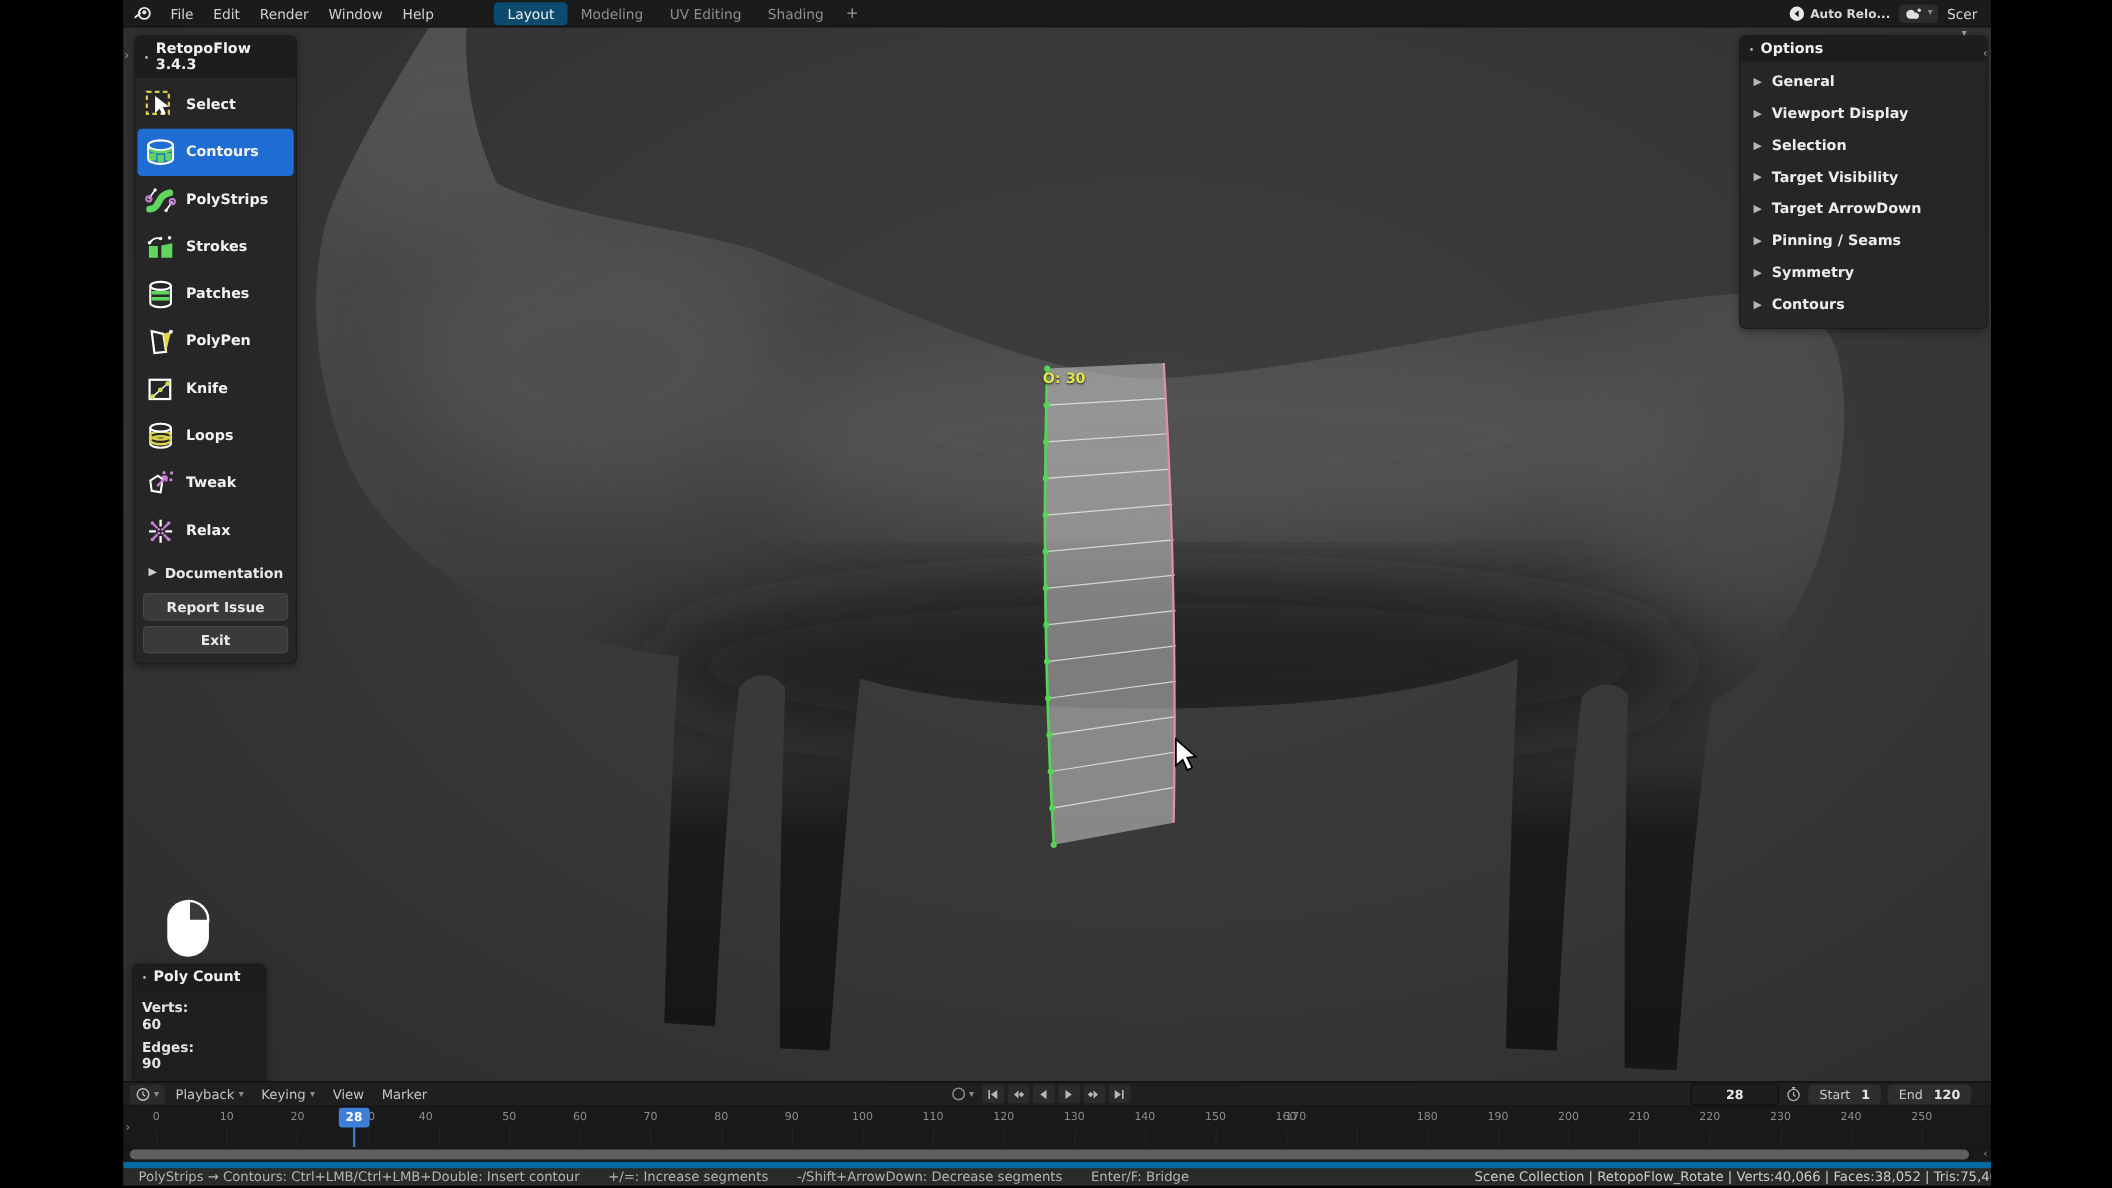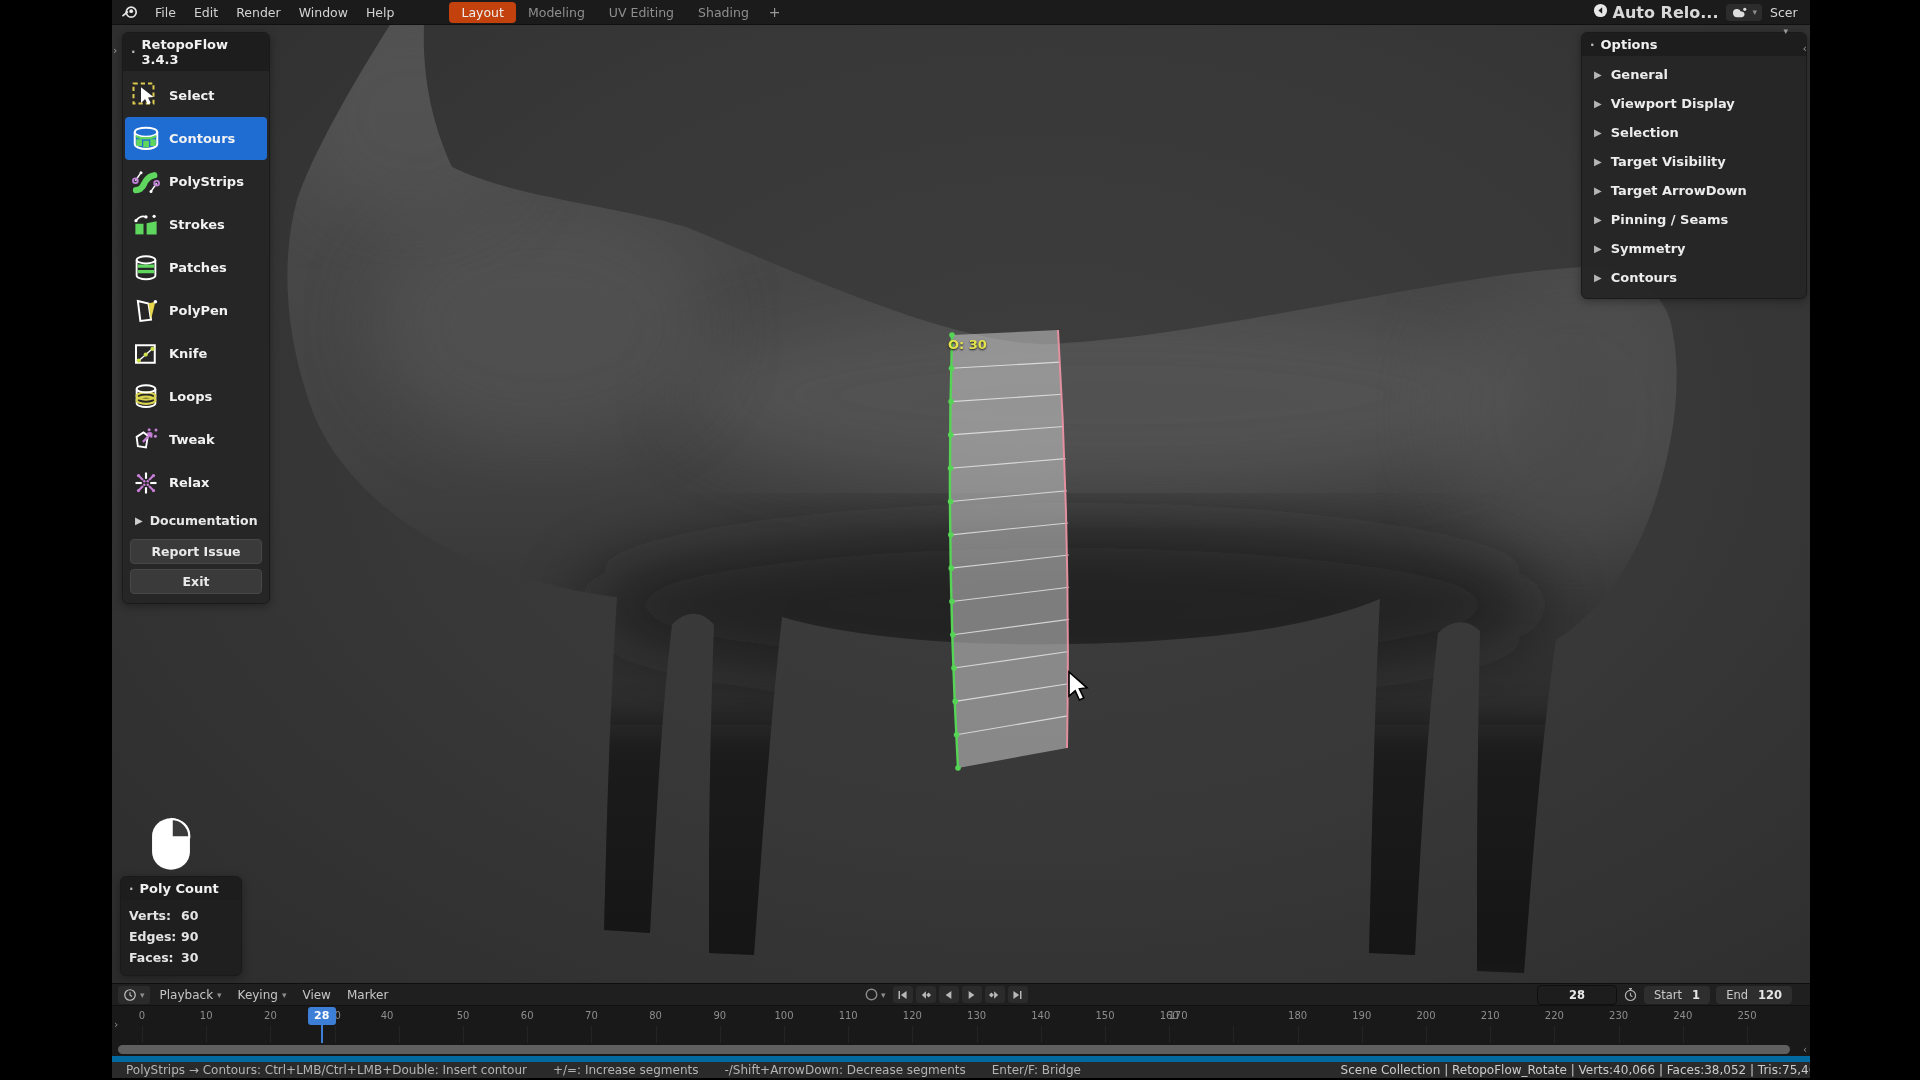--- a/index.html
+++ b/index.html
@@ -9,24 +9,24 @@
             display:flex; flex-direction:column; background:#161616; overflow:hidden; }
 
   
   .menubar { height:25px; background:#1b1b1b; display:flex; align-items:center;
              padding:0 10px 0 8px; border-bottom:1px solid #101010; flex:0 0 auto; }
   .logo { width:20px; height:20px; display:flex; align-items:center; justify-content:center; margin-right:6px; }
   .menus { display:flex; align-items:center;justify-content:flex-end; }
   .menu-item { color:#d2d2d2; font-size:12.5px; padding:3px 9px; border-radius:3px; cursor:default; }
   .tabs { display:flex; align-items:center; margin-left:46px; }
   .tab { color:#8f8f8f; font-size:12.5px; padding:3px 12px; border-radius:4px; }
-  .tab.active { background:#c2410c; color:#efefef; }
+  .tab.active { background:#0c4a6e; color:#efefef; }
   .tab-add { color:#9a9a9a; font-size:14px; padding:0 8px; }
   .menubar-right { margin-left:auto; display:flex; align-items:center; gap:8px; white-space:nowrap; }
-  .autorelo { display:flex; gap:5px; color:#d8d8d8; font-size:16px; font-weight:bold; }
+  .autorelo { display:flex; align-items:center; gap:5px; color:#d8d8d8; font-size:11px; font-weight:bold; }
   .scene-chip { display:flex; align-items:center; gap:2px; background:#2c2c2c; border-radius:4px;
                 padding:2px 5px; color:#bdbdbd; font-size:10px; }
   .scene-name { color:#d5d5d5; font-size:12.5px; width:30px; overflow:hidden; }
 
   
   .viewport { flex:1 1 auto; position:relative; overflow:hidden;
               background:radial-gradient(ellipse 1400px 900px at 55% 42%, #3e3e3e 0%, #383838 45%, #2e2e2e 85%, #2a2a2a 100%); }
   .horse-svg { position:absolute; left:0; top:0; }
 
   .edge-chevron { position:absolute; color:#9a9a9a; font-size:11px; line-height:11px; }
@@ -53,21 +53,21 @@
   .rf-panel .spacer { height:4px; }
 
   .opt-panel { left:1469px; top:7px; width:226px; }
   .opt-items { padding:4px 0 6px 0; }
   .opt-item { display:flex; align-items:center; gap:9px; color:#ececec; font-size:13px; font-weight:bold;
               padding:7px 12px; }
   .opt-item .tri { color:#b5b5b5; font-size:10px; }
 
   .poly-panel { left:8px; top:851px; width:122px; background:rgba(30,30,30,.92); }
   .poly-rows { padding:5px 8px 7px 8px; }
-  .poly-row { display:flex; color:#e4e4e4; font-size:12.5px; font-weight:bold; padding:3px 0; }
+  .poly-row { display:flex; color:#e4e4e4; font-size:12.5px; font-weight:bold; padding:3px 0;flex-direction:column; }
   .poly-row .plabel { width:52px; }
 
   .mouse-hint { position:absolute; left:36px; top:790px; width:46px; height:58px; }
 
   .contour-label { position:absolute; left:836px; top:312px; color:var(--label-yellow,#e5e54b);
                    font-size:13px; font-weight:bold; text-shadow:0 1px 2px rgba(0,0,0,.9); }
   .cursor { position:absolute; left:954px; top:645px; width:24px; height:34px; }
 
   
   .tl-header { height:23px; background:#1f1f1f; border-top:1px solid #0e0e0e; border-bottom:1px solid #111;

